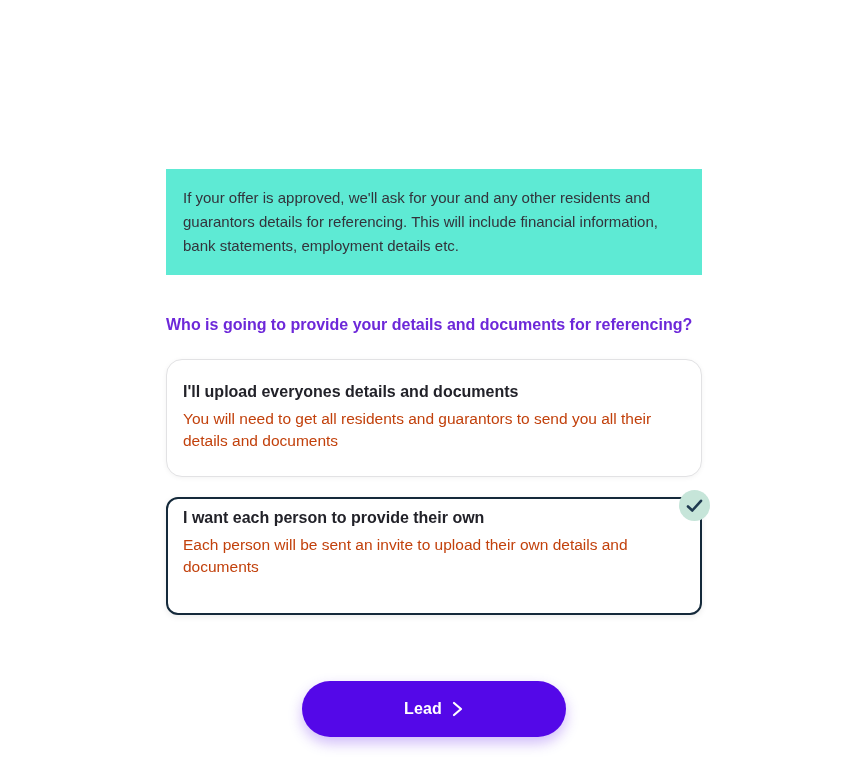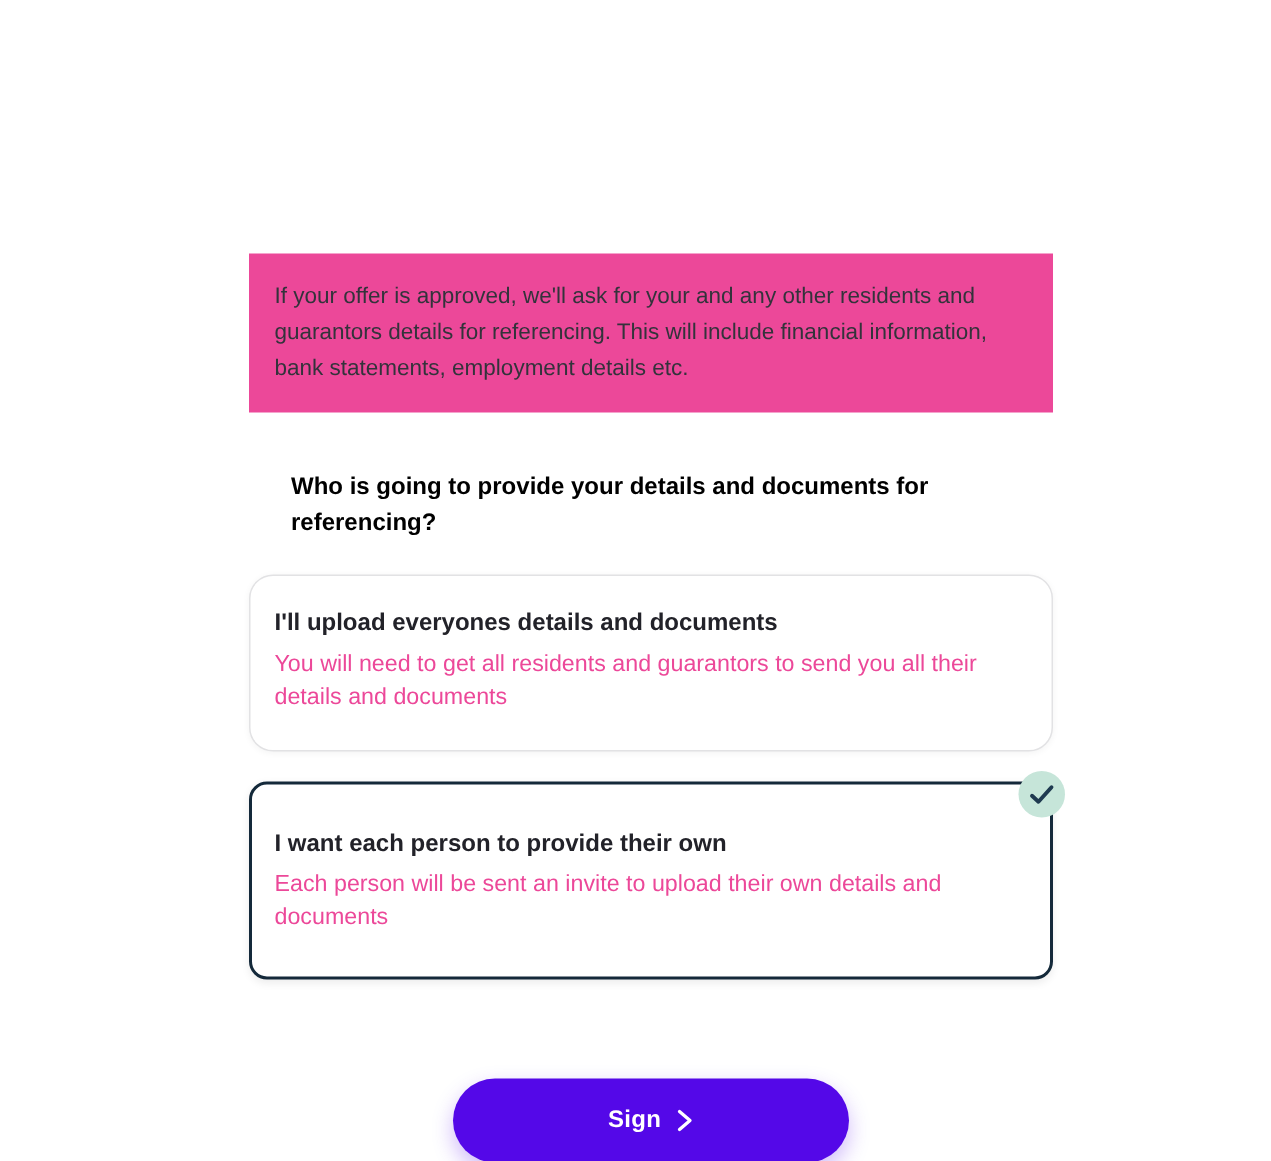--- a/index.html
+++ b/index.html
@@ -26,64 +26,63 @@
   }
   .person-icon { width: 31px; height: 44px; flex: 0 0 auto; }
   .user-block { display: flex; flex-direction: column; padding-top: 2px; }
   .user-name { font-size: 18px; font-weight: 700; color: #17171f; line-height: 22px; }
   .sign-out { font-size: 13px; color: #3c3c46; line-height: 18px; margin-top: 1px; cursor: pointer; }
 
   
   .main { width: 536px; margin-left: 166px; margin-top: 107px; }
 
   .notice {
-    background: #ec4899;
+    background: #5eead4;
     padding: 17px 26px 17px 17px;
     font-size: 15px;
     line-height: 24px;
     color: #33333b;
   }
 
   .question {
     margin-top: 38px;
     font-size: 16px;
     font-weight: 700;
-    color: #000000;
+    color: #6d28d9;
     line-height: 24px;
-    margin-left: 28px;
   }
 
   .option-card {
     position: relative;
     margin-top: 22px;
     min-height: 118px;
     background: #ffffff;
     border: 1px solid #e2e2e4;
     border-radius: 16px;
     padding: 20px 16px;
     cursor: pointer;
     box-shadow: 0 1px 5px rgba(0,0,0,0.05);
   }
   .option-card.selected {
     margin-top: 20px;
     border: 2px solid #14293a;
     border-radius: 12px;
-    padding: 28px 15px;
+    padding: 7px 15px;
     box-shadow: 0 2px 6px rgba(0,0,0,0.08);
   }
   .option-title {
     font-size: 16px;
     font-weight: 700;
     color: #222229;
     line-height: 24px;
   }
   .option-desc {
     margin-top: 4px;
     font-size: 15.5px;
-    color: #ec4899;
+    color: #c2410c;
     line-height: 22px;
     max-width: 500px;
   }
   .check-badge {
     position: absolute;
     top: -9px; right: -10px;
     width: 31px; height: 31px;
     border-radius: 50%;
     background: #c6e5d9;
     display: flex; align-items: center; justify-content: center;
@@ -128,20 +127,20 @@
     <div class="option-desc">Each person will be sent an invite to upload their own details and documents</div>
     <span class="check-badge">
       <svg width="17" height="14" viewBox="0 0 17 14">
         <polyline points="2,7.5 6.3,11.5 15,1.8" fill="none" stroke="#1f3a50" stroke-width="2.6" stroke-linecap="round" stroke-linejoin="round"></polyline>
       </svg>
     </span>
   </div>
 
   <div class="button-row">
     <button class="next-button">
-      <span>Sign</span>
+      <span>Lead</span>
       <svg width="13" height="16" viewBox="0 0 13 16">
         <polyline points="3,2 10,8 3,14" fill="none" stroke="#ffffff" stroke-width="2.2" stroke-linecap="round" stroke-linejoin="round"></polyline>
       </svg>
     </button>
   </div>
 
 </div>
 
 </body></html>

